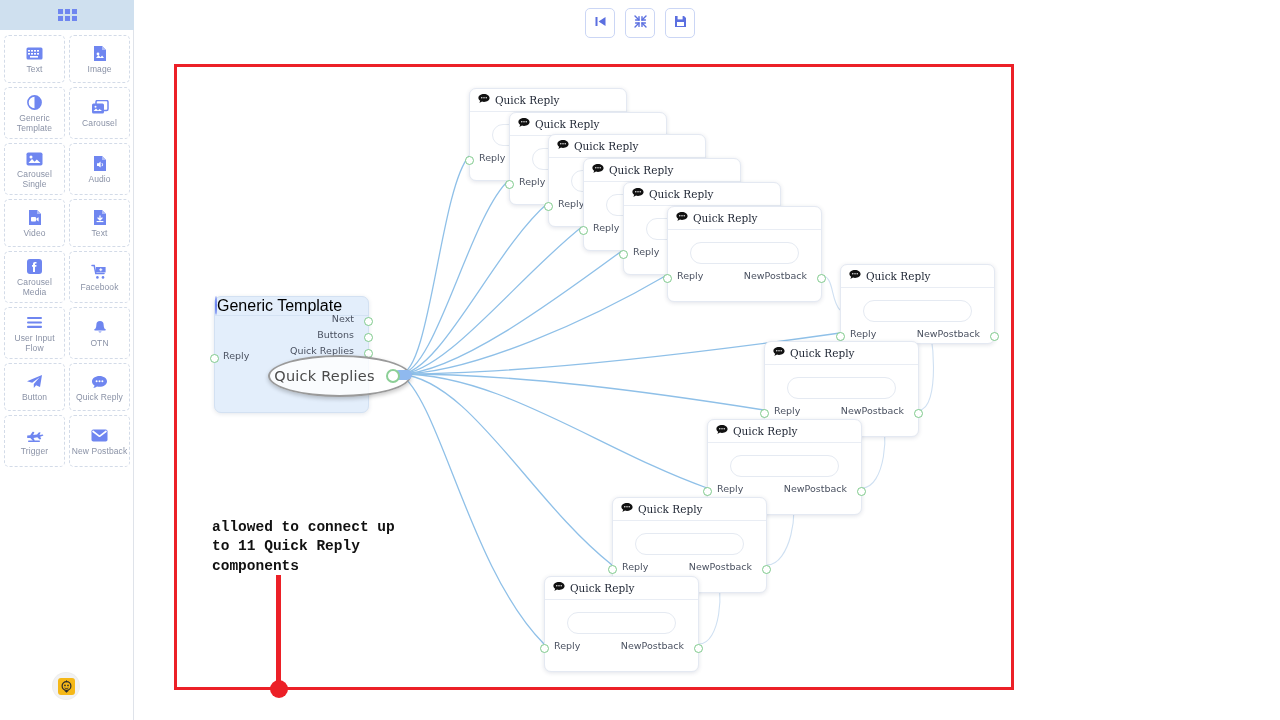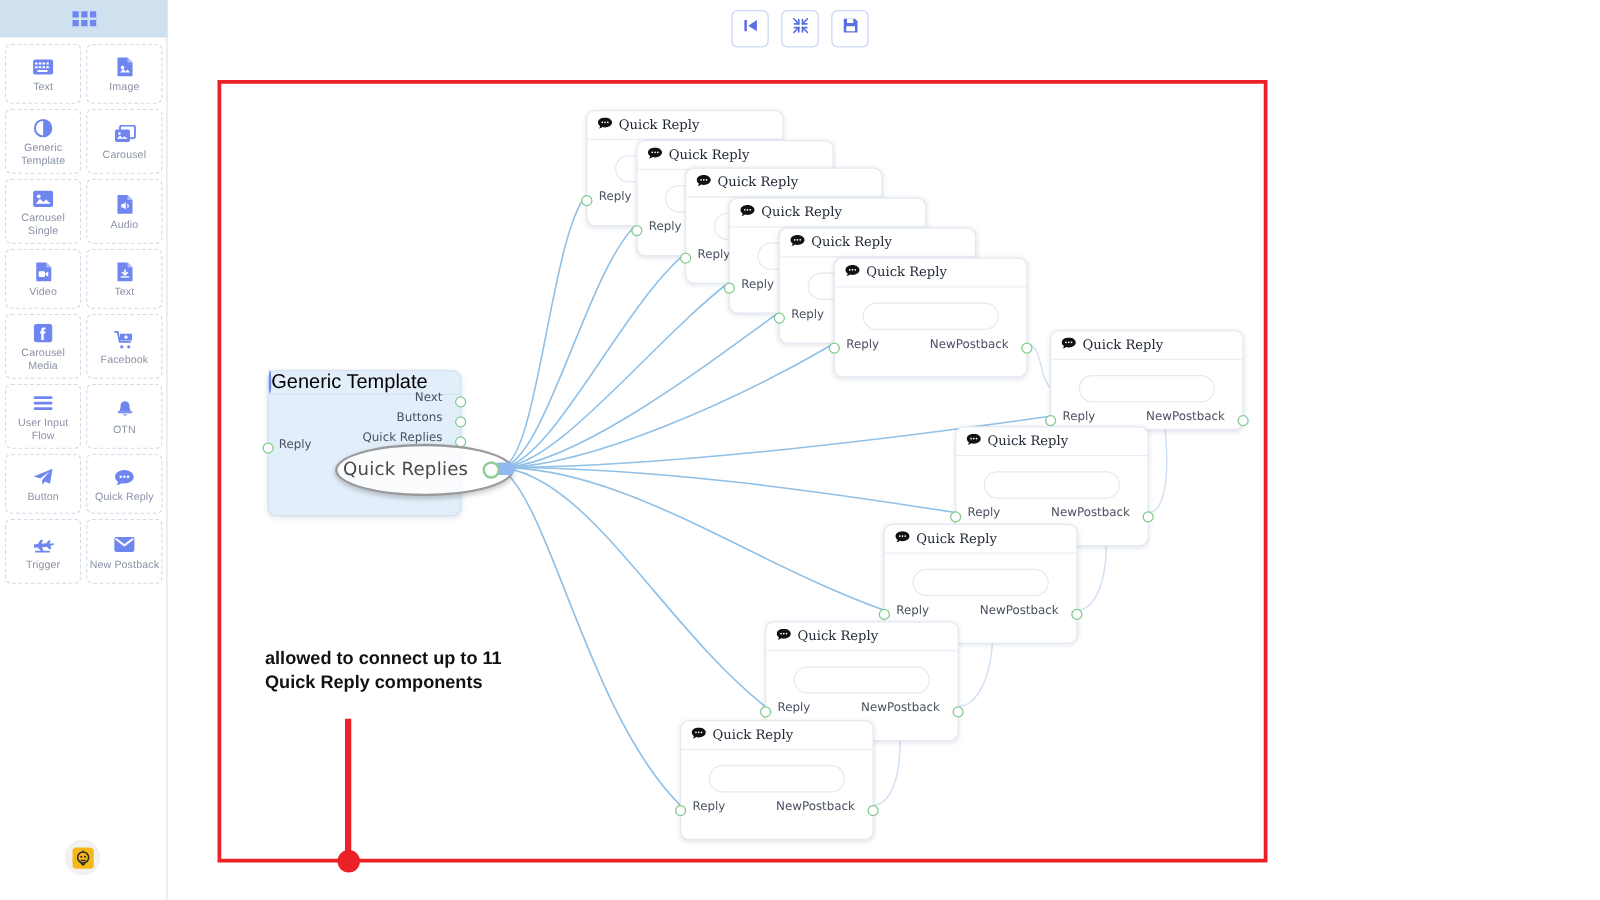--- a/index.html
+++ b/index.html
@@ -91,21 +91,21 @@
     background: #ec2027;
   }
   #red-dot {
     position: absolute; left: 270px; top: 680px;
     width: 18px; height: 18px; border-radius: 50%;
     background: #ec2027;
   }
   #annotation {
     position: absolute; left: 212px; top: 518px;
     width: 190px;
-    font-family: Liberation Sans, sans-serif;
+    font-family: Liberation Mono, monospace;
     font-weight: bold; font-size: 14.5px;
     line-height: 1.33; color: #111111;
   }
 
   
   #edges { position: absolute; left: 0; top: 0; width: 1280px; height: 720px; pointer-events: none; }
 
   
   .node {
     position: absolute;

